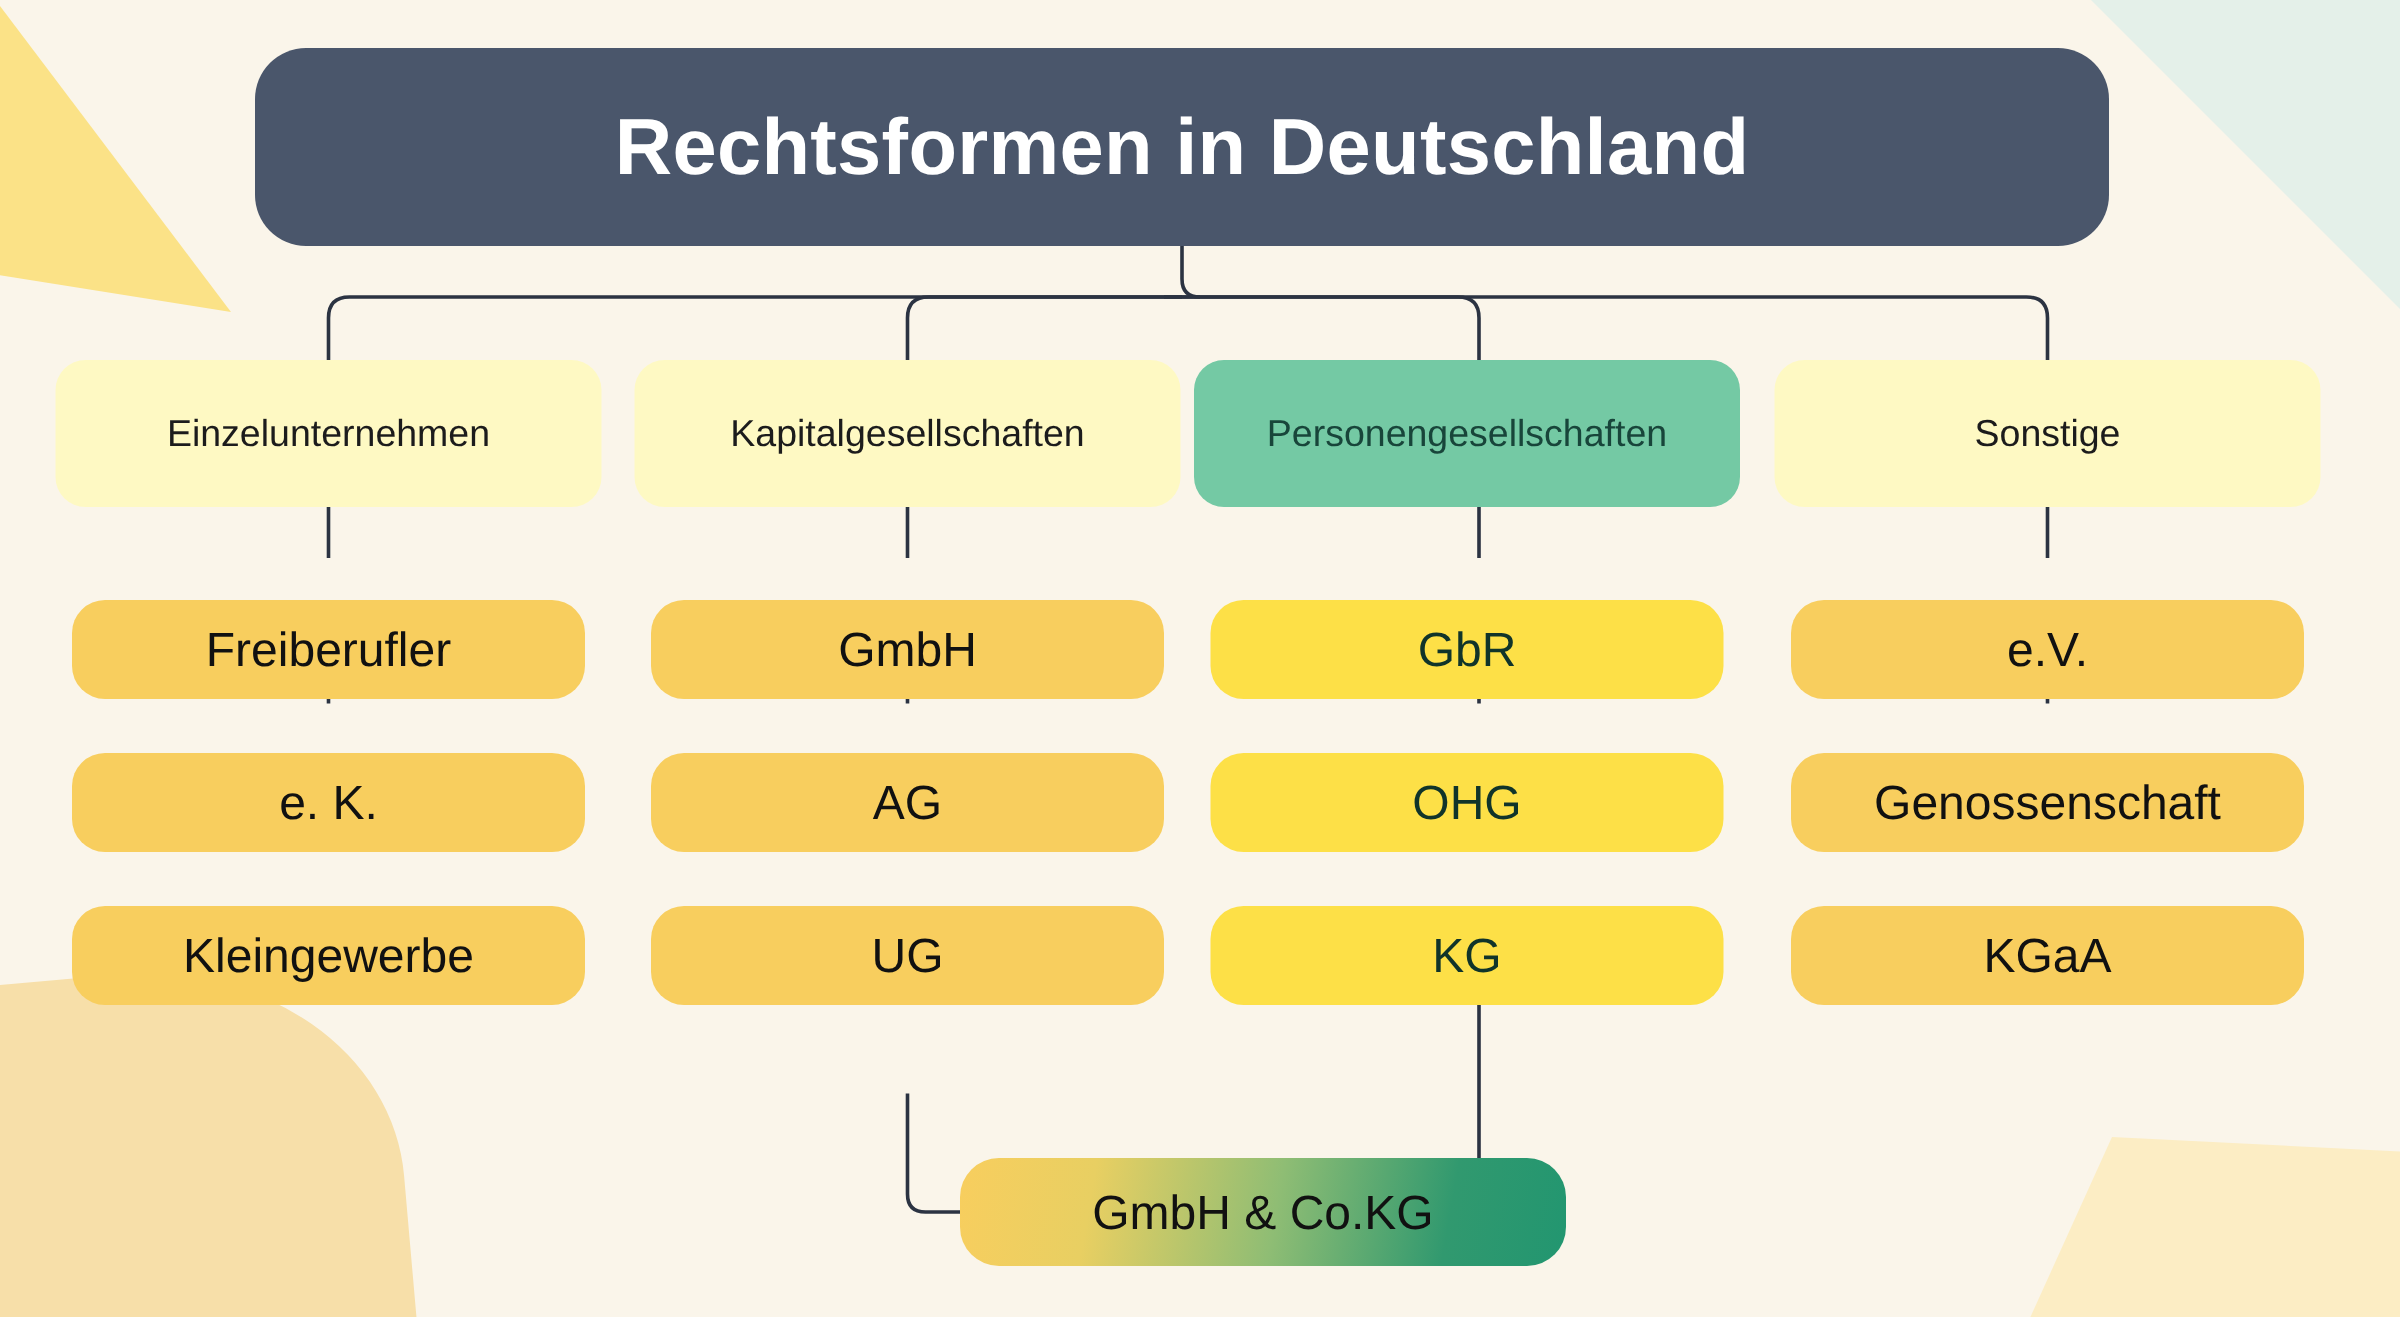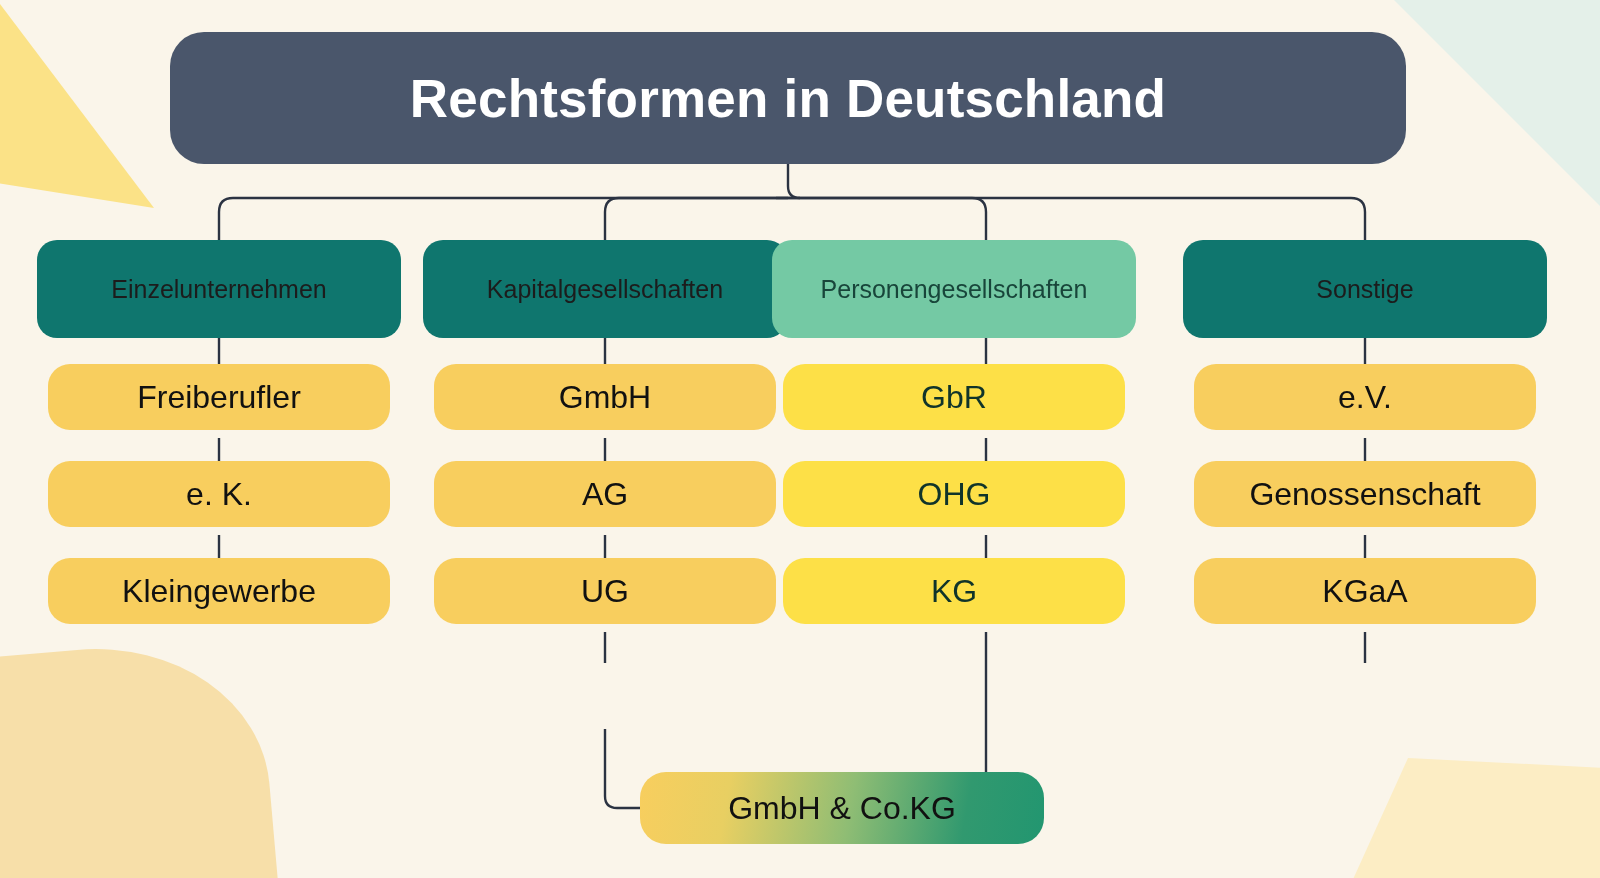--- a/index.html
+++ b/index.html
@@ -86,21 +86,21 @@
     position: absolute;
     top: 240px;
     width: 364px;
   }
   .col-header {
     height: 98px;
     border-radius: 20px;
     display: flex;
     align-items: center;
     justify-content: center;
-    background: #0f766e;
+    background: #fef9c3;
     color: #1c1c1c;
     font-size: 25px;
   }
   .col-header.accent {
     background: #74c9a4;
     color: #18453a;
   }
   .items {
     position: absolute;
     left: 11px;
@@ -111,20 +111,21 @@
     height: 66px;
     margin-bottom: 31px;
     border-radius: 22px;
     background: #f8ce5e;
     color: #111111;
     display: flex;
     align-items: center;
     justify-content: center;
     font-size: 32px;
     white-space: nowrap;
+    margin-top: 36px;
   }
   .item.accent {
     background: #fde047;
     color: #10342a;
   }
 
   
   #joint-node {
     position: absolute;
     left: 640px;
@@ -215,21 +216,21 @@
             <span>GmbH</span>
           </div>
           <div class="item">
             <span>AG</span>
           </div>
           <div class="item">
             <span>UG</span>
           </div>
         </div>
       </div>
-      <div class="column" style="left: 772px;">
+      <div class="column" style="left: 796px;">
         <div class="col-header accent">
           <span>Personengesellschaften</span>
         </div>
         <div class="items">
           <div class="item accent">
             <span>GbR</span>
           </div>
           <div class="item accent">
             <span>OHG</span>
           </div>

